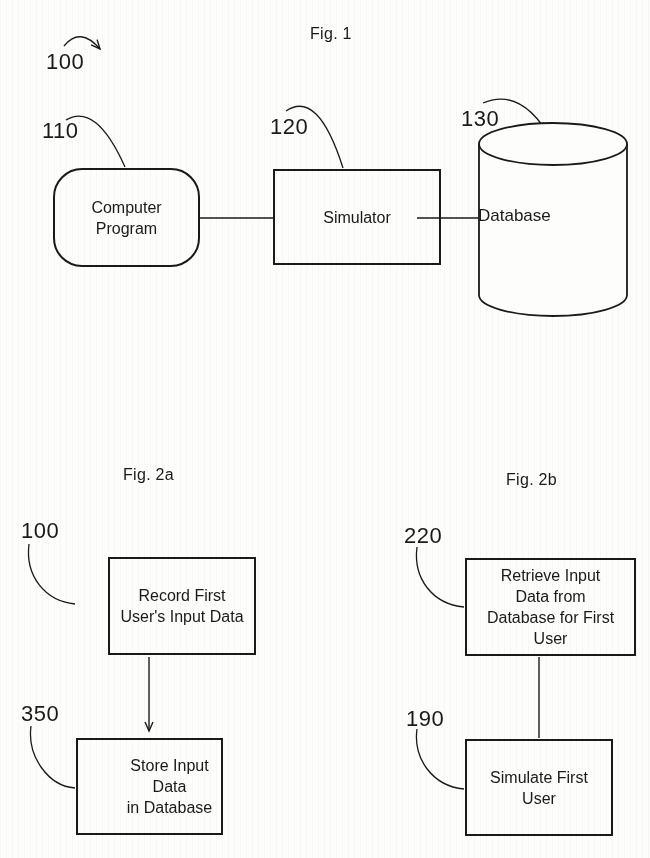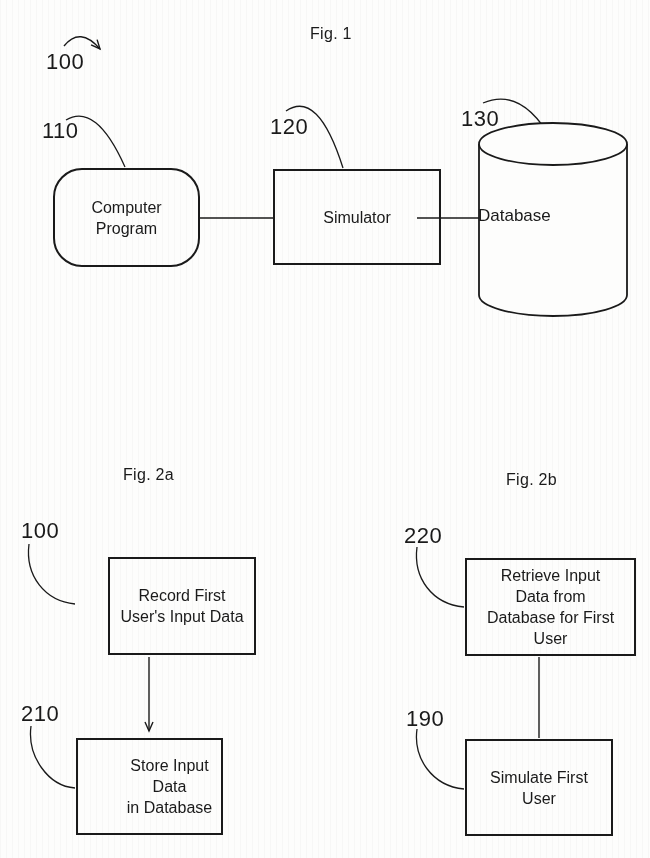--- a/index.html
+++ b/index.html
@@ -116,21 +116,21 @@
 
   <div class="fig-title fig1-title">Fig. 1</div>
   <div class="fig-title fig2a-title">Fig. 2a</div>
   <div class="fig-title fig2b-title">Fig. 2b</div>
 
   <div class="ref ref-100">100</div>
   <div class="ref ref-110">110</div>
   <div class="ref ref-120">120</div>
   <div class="ref ref-130">130</div>
   <div class="ref ref-200">100</div>
-  <div class="ref ref-210">210</div>
+  <div class="ref ref-210">350</div>
   <div class="ref ref-220">220</div>
   <div class="ref ref-230">190</div>
 
   <div class="node b-computer">
     <span>Computer
 Program</span>
   </div>
   <div class="node b-simulator">
     <span>Simulator</span>
   </div>

